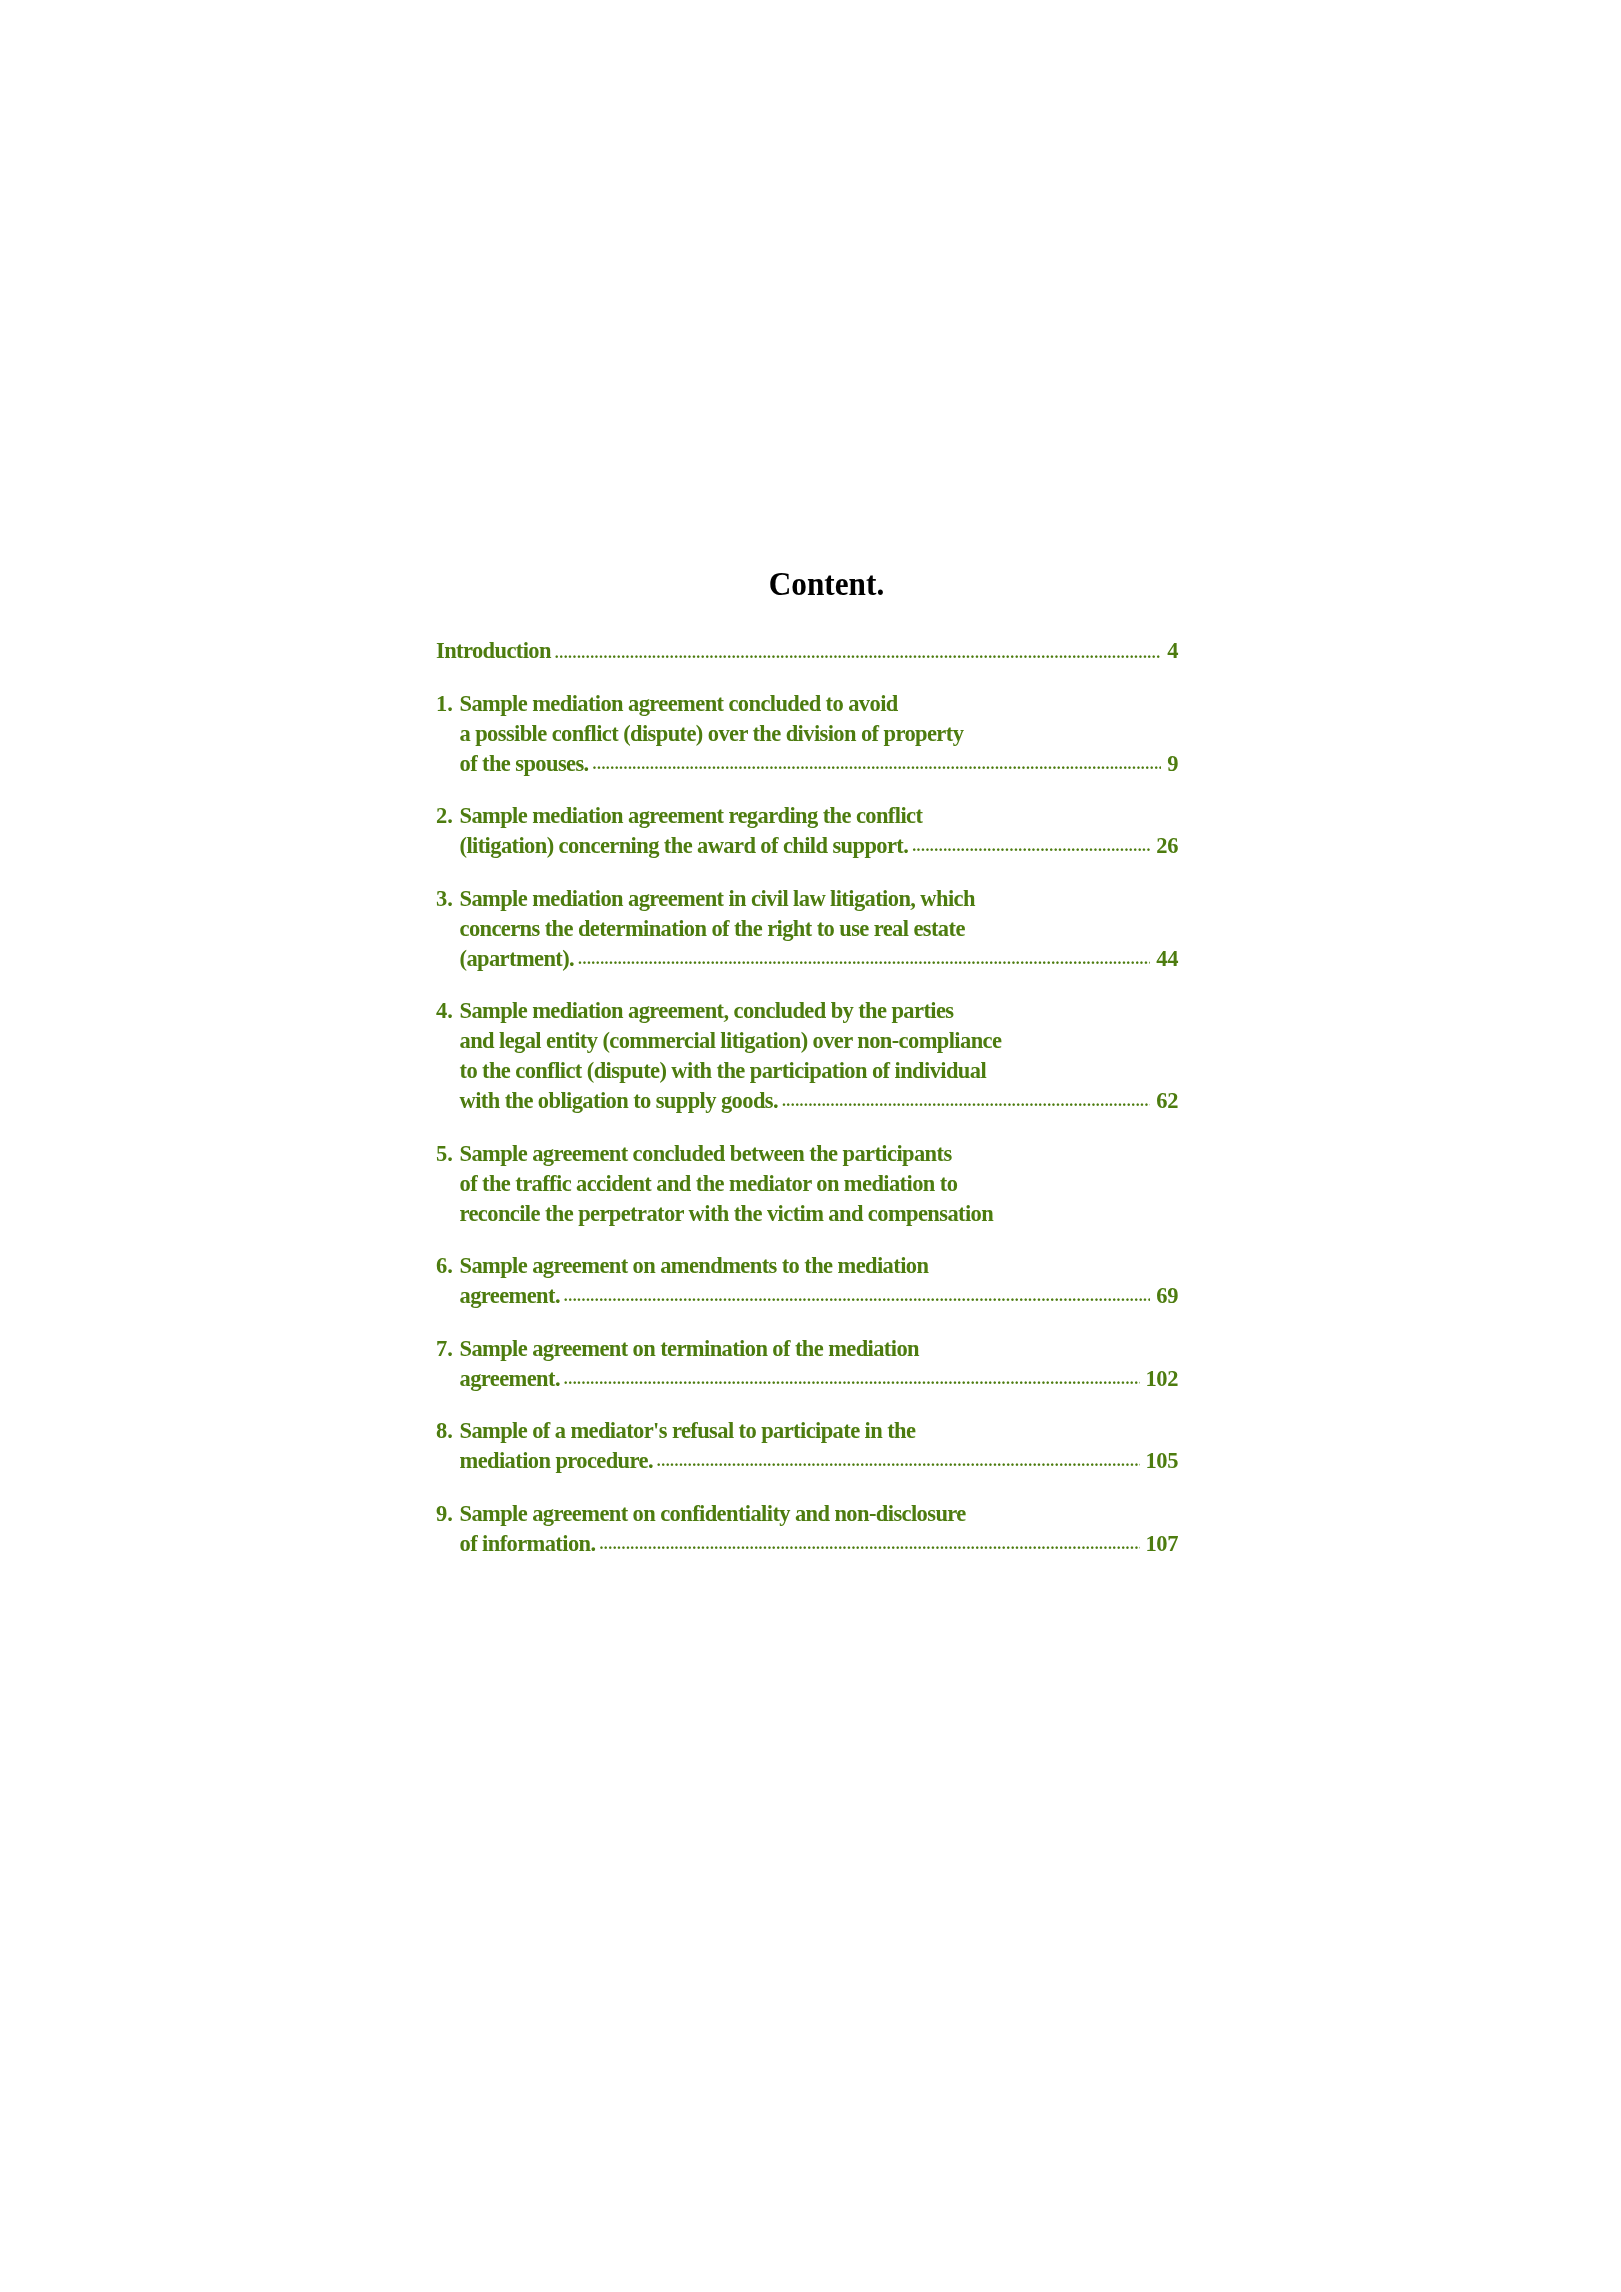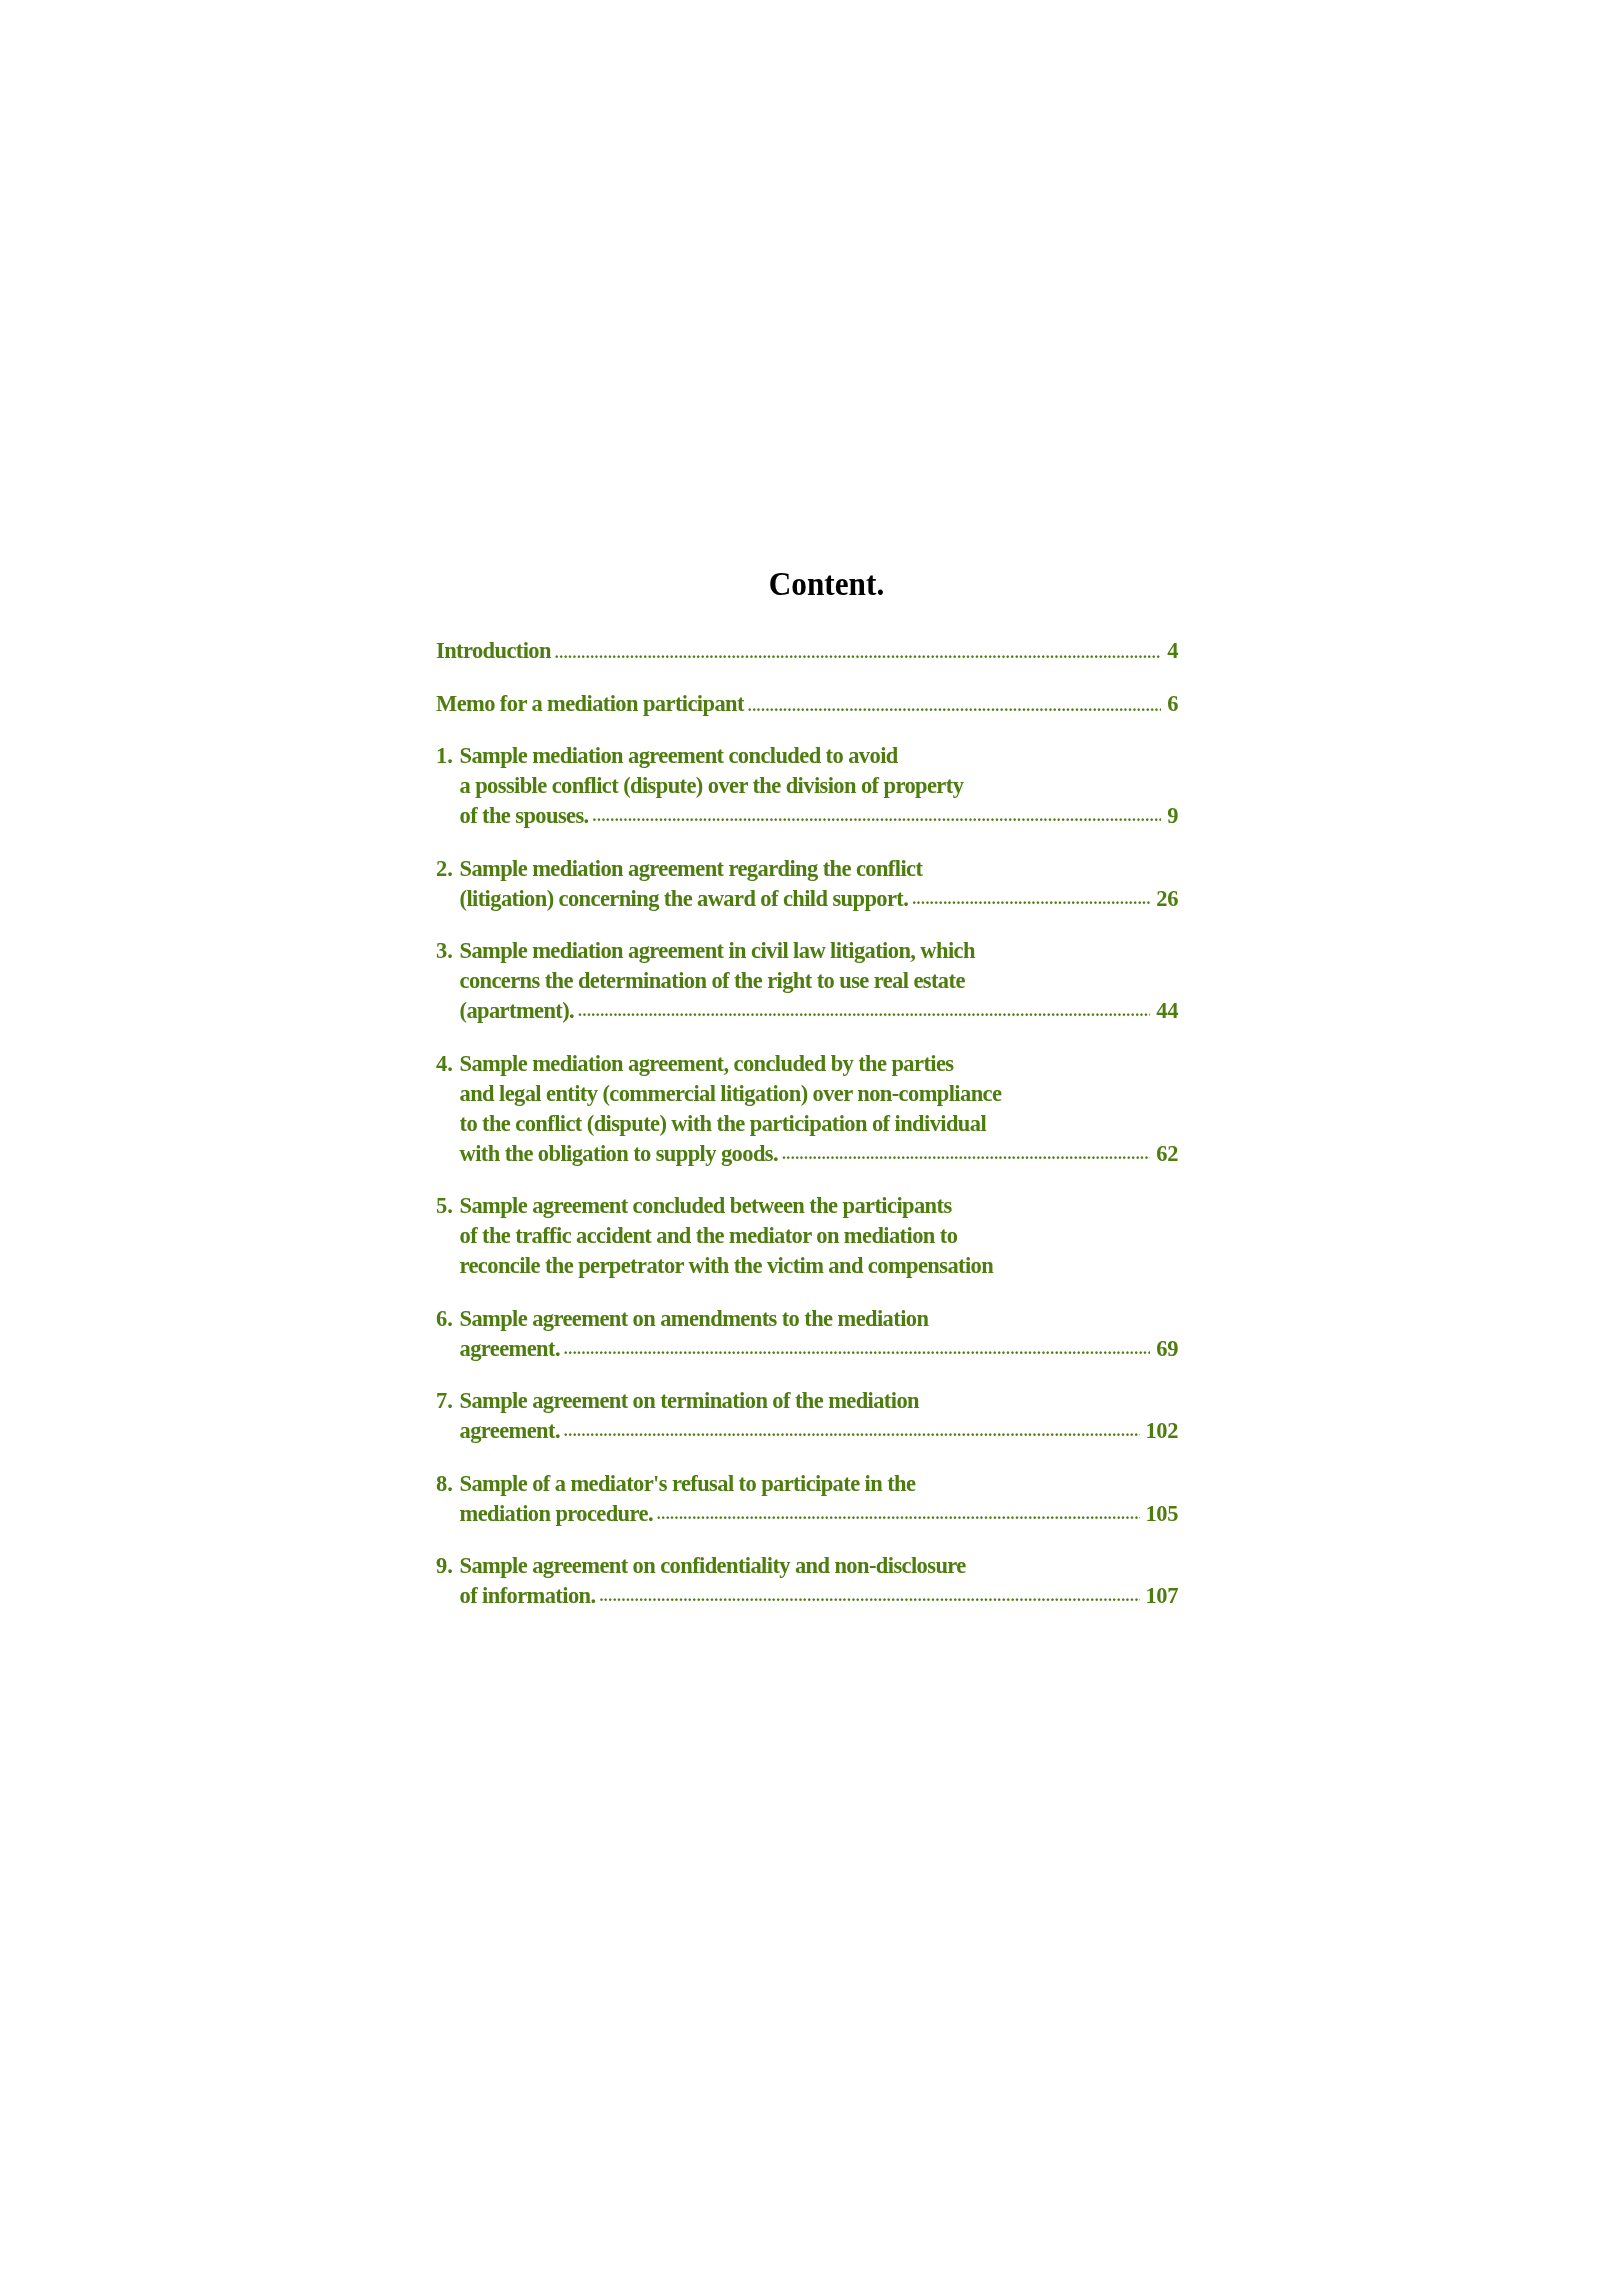--- a/index.html
+++ b/index.html
@@ -29,27 +29,20 @@
 <body>
 
 <div class="page">
   <div class="title">Content.</div>
   <div class="toc" id="toc">
       <div class="entry">
         <div class="line">
           <span class="text">Introduction</span>
           <span class="leader"></span>
           <span class="page-num">4</span>
-        </div>
-      </div>
-      <div class="entry">
-        <div class="line">
-          <span class="text">Memo for a mediation participant</span>
-          <span class="leader"></span>
-          <span class="page-num">6</span>
         </div>
       </div>
       <div class="entry">
         <div class="line">
           <span class="num">1.</span>
           <span class="text">Sample mediation agreement concluded to avoid</span>
         </div>
         <div class="line cont">
           <span class="text">a possible conflict (dispute) over the division of property</span>
         </div>

